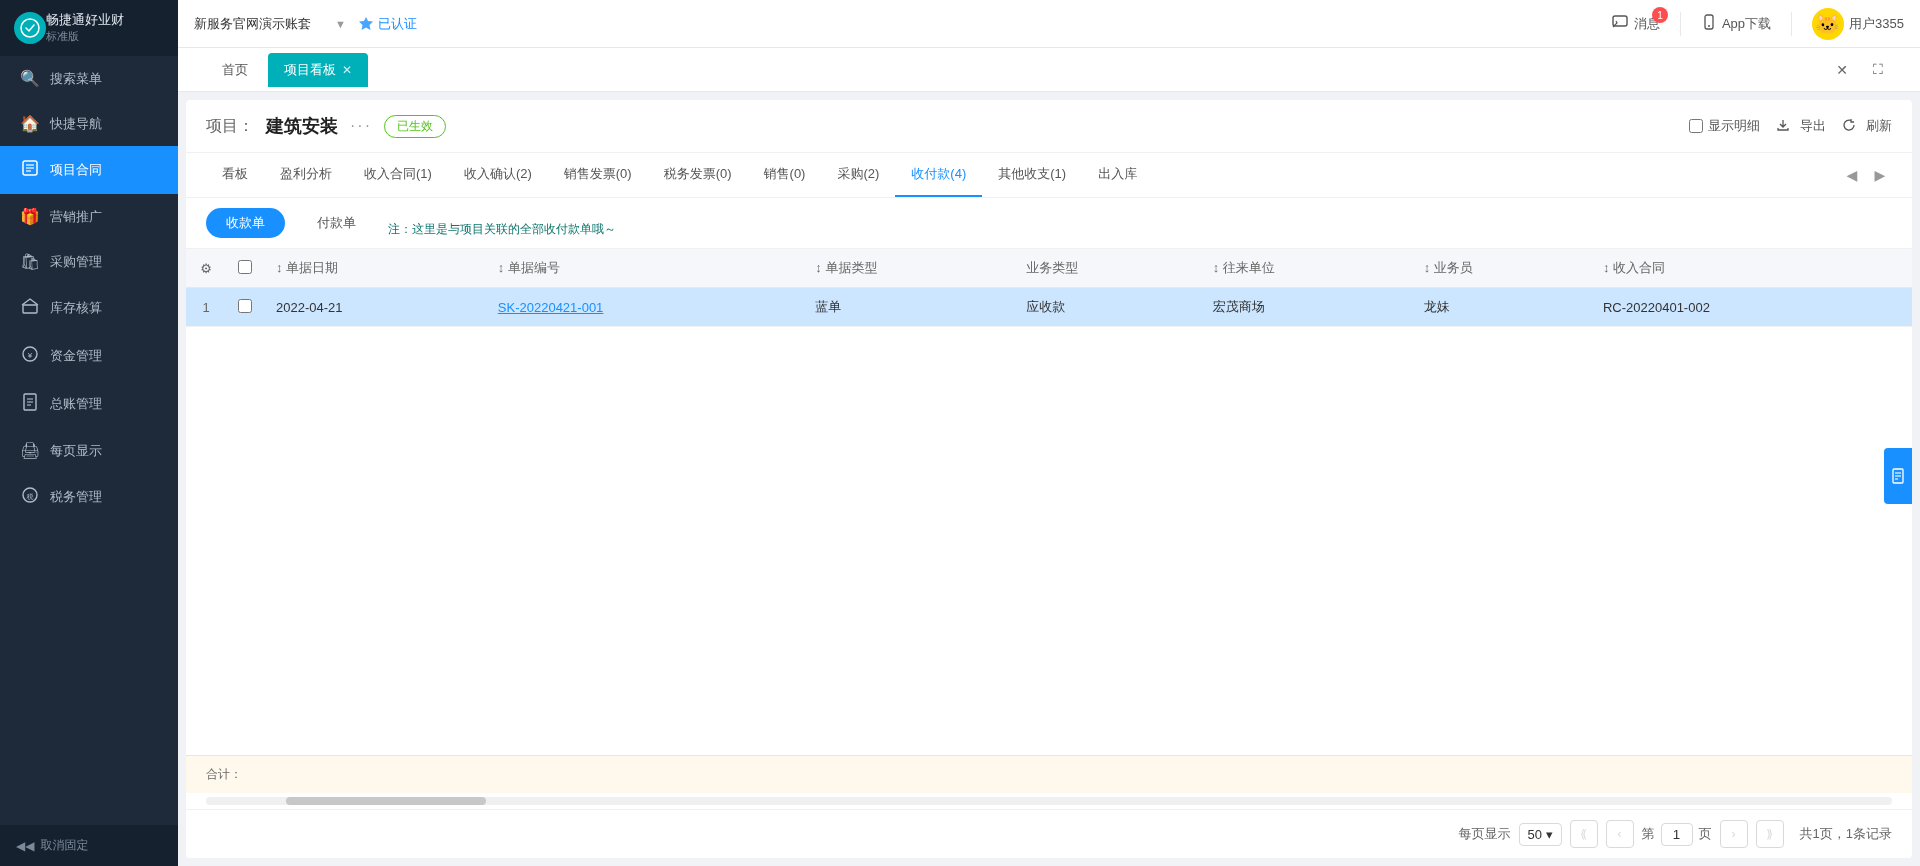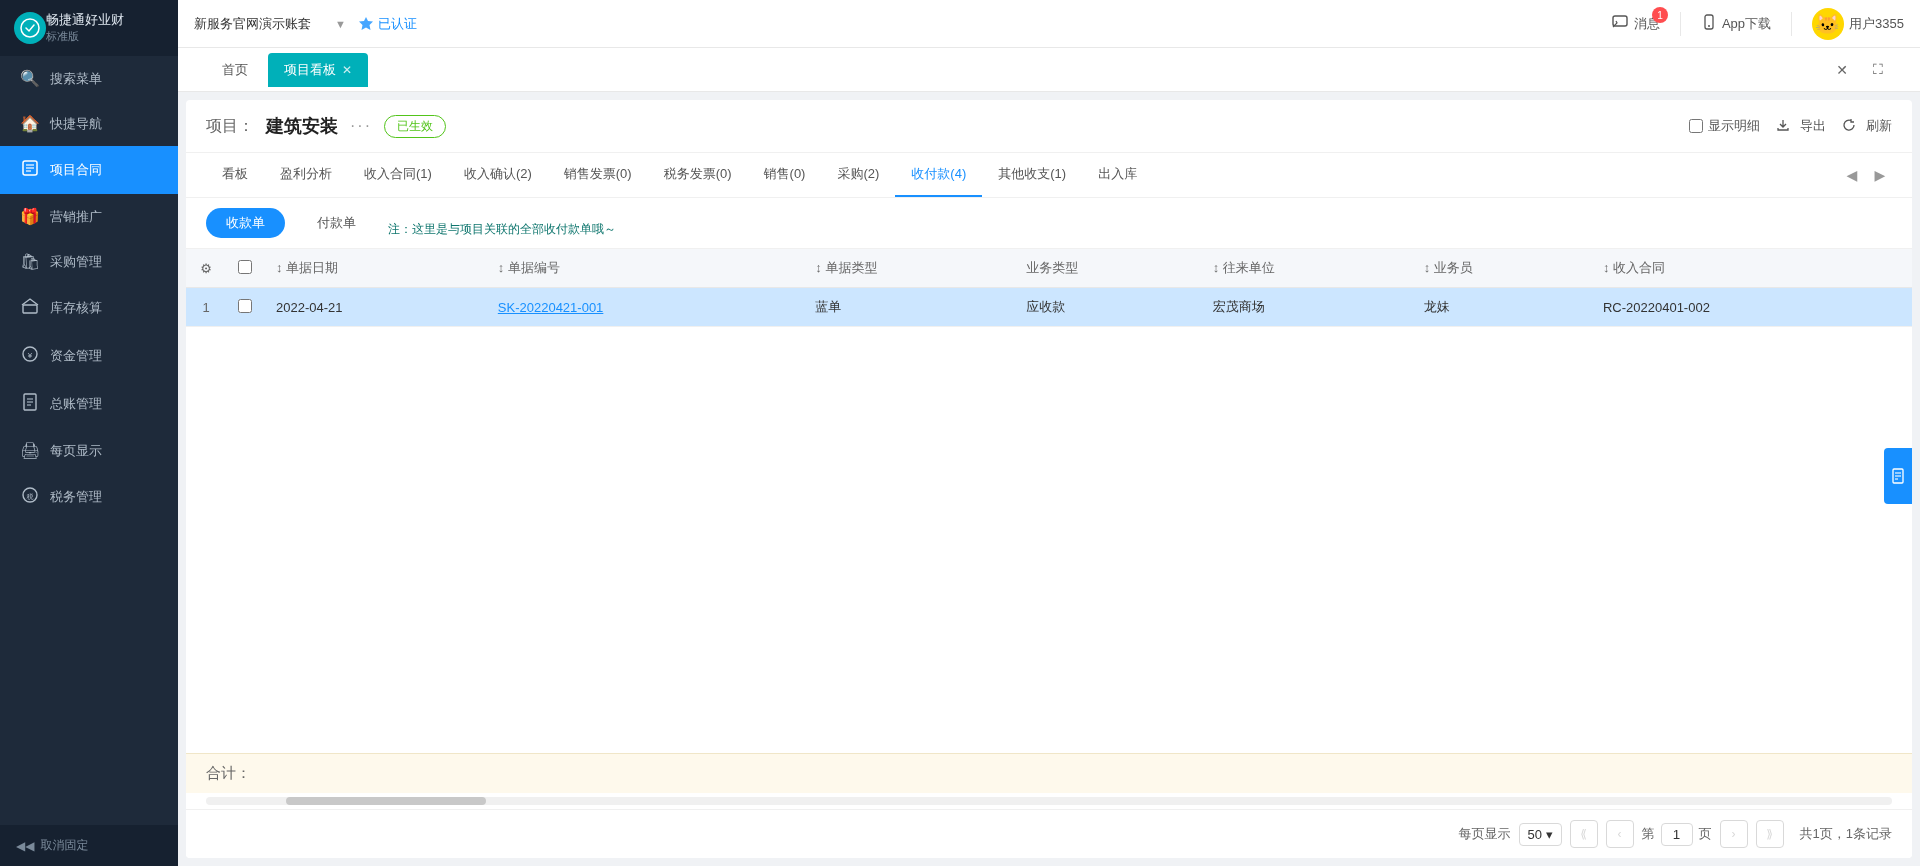--- a/index.html
+++ b/index.html
@@ -357,21 +357,21 @@
     
     .table-footer {
       background: #fef9ec;
       border-top: 1px solid #f0e6c8;
       padding: 10px 20px;
       display: flex;
       align-items: center;
     }
     .table-footer-label {
       color: #666;
-      font-size: 15px;
+      font-size: 12px;
       font-weight: 500;
     }
 
     
     .scrollbar-row {
       padding: 4px 20px;
       background: white;
     }
     .scrollbar-track {
       height: 8px;

